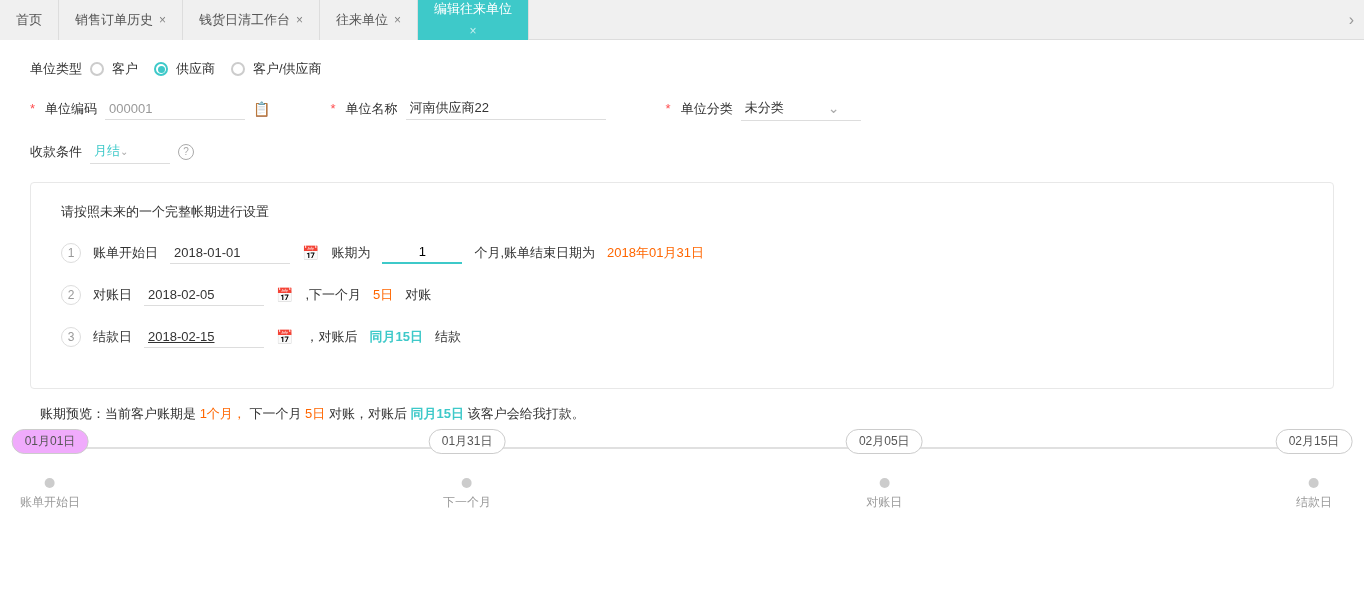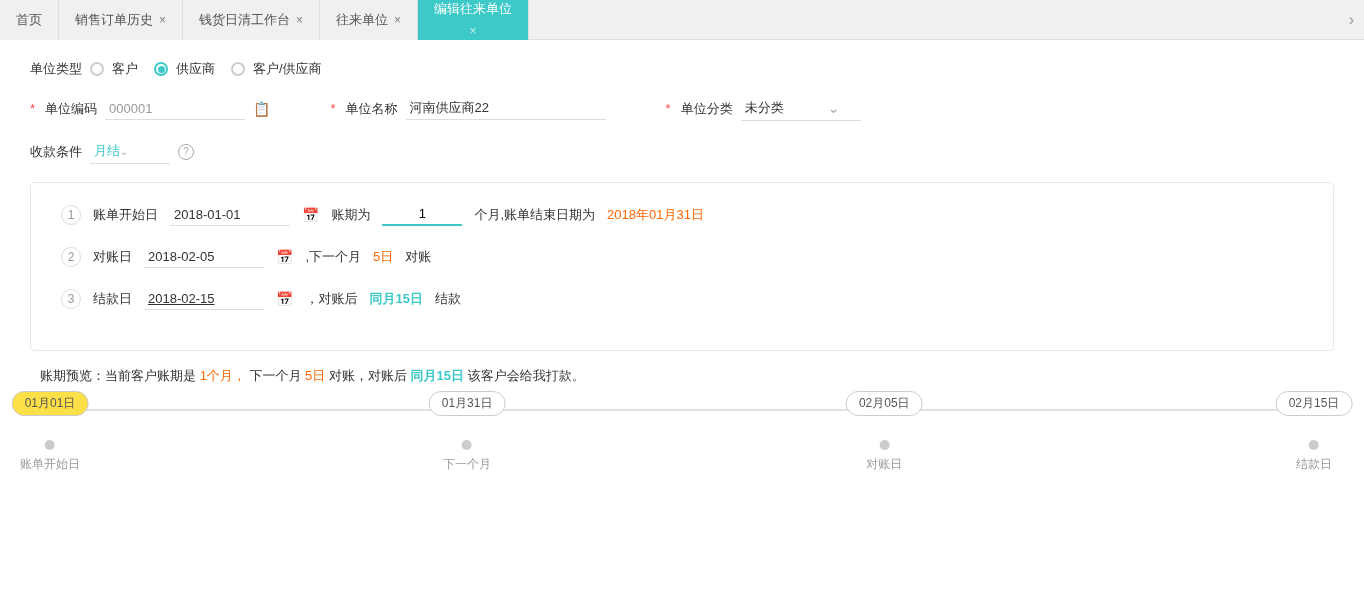--- a/index.html
+++ b/index.html
@@ -303,20 +303,21 @@
       <span class="form-label">收款条件</span>
       <div class="dropdown" style="min-width:80px;">
         <span class="dropdown-text">月结</span>
         <span class="dropdown-arrow">⌄</span>
       </div>
       <div class="help-icon">?</div>
     </div>
   </div>
 
   <div class="period-box">
+    <div class="period-title">请按照未来的一个完整帐期进行设置</div>
 
     <div class="period-row">
       <div class="row-number">1</div>
       <span class="row-label">账单开始日</span>
       <input class="input-field" type="text" value="2018-01-01" style="width: 120px;">
       <span class="calendar-icon">📅</span>
       <span class="period-desc">账期为</span>
       <input class="period-number-input" type="text" value="1" style="">
       <span class="period-desc">个月,账单结束日期为</span>
       <span class="period-desc highlight-orange">2018年01月31日</span>
@@ -355,21 +356,21 @@
   </div>
 
   <div style="position: relative; margin: 0 10px;">
     <div style="display:flex; align-items:center; width:100%;">
 
       <div style="width:10px;height:10px;border-radius:50%;background:#ccc;flex-shrink:0;"></div>
 
       <div style="flex:1; height:2px; background:#e0e0e0; position:relative; display:flex; align-items:center; justify-content:space-around;">
 
         <div style="position:absolute; left:0%; transform:translateX(-50%); display:flex; flex-direction:column; align-items:center; gap:6px; top:-18px;">
-          <div style="background:#fde047;border:1px solid #ccc;border-radius:20px;padding:3px 12px;font-size:12px;color:#555;white-space:nowrap;">01月01日</div>
+          <div style="background:#f0abfc;border:1px solid #ccc;border-radius:20px;padding:3px 12px;font-size:12px;color:#555;white-space:nowrap;">01月01日</div>
           <div style="width:10px;height:10px;border-radius:50%;background:#ccc;margin-top:18px;"></div>
           <div style="font-size:12px;color:#999;white-space:nowrap;">账单开始日</div>
         </div>
 
         <div style="position:absolute; left:33%; transform:translateX(-50%); display:flex; flex-direction:column; align-items:center; gap:6px; top:-18px;">
           <div style="background:#fff;border:1px solid #ccc;border-radius:20px;padding:3px 12px;font-size:12px;color:#555;white-space:nowrap;">01月31日</div>
           <div style="width:10px;height:10px;border-radius:50%;background:#ccc;margin-top:18px;"></div>
           <div style="font-size:12px;color:#999;white-space:nowrap;">下一个月</div>
         </div>
 

